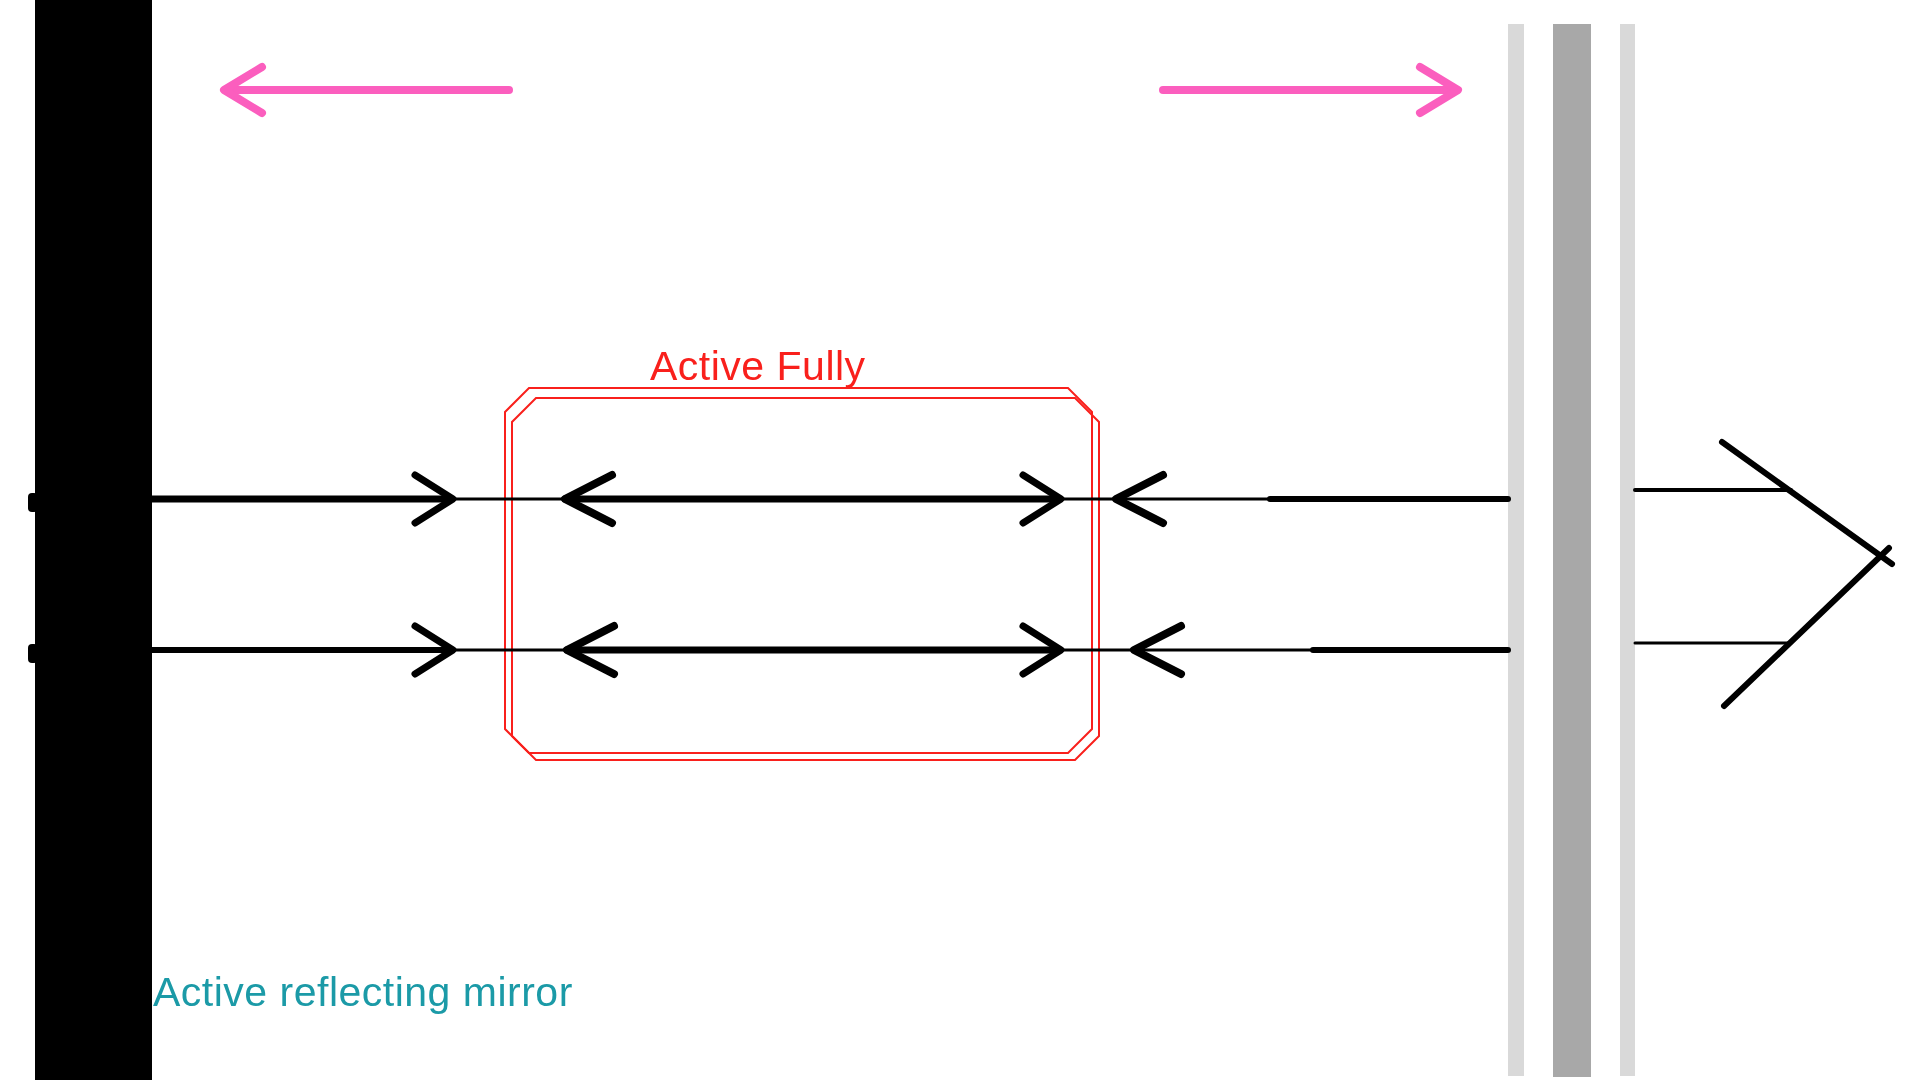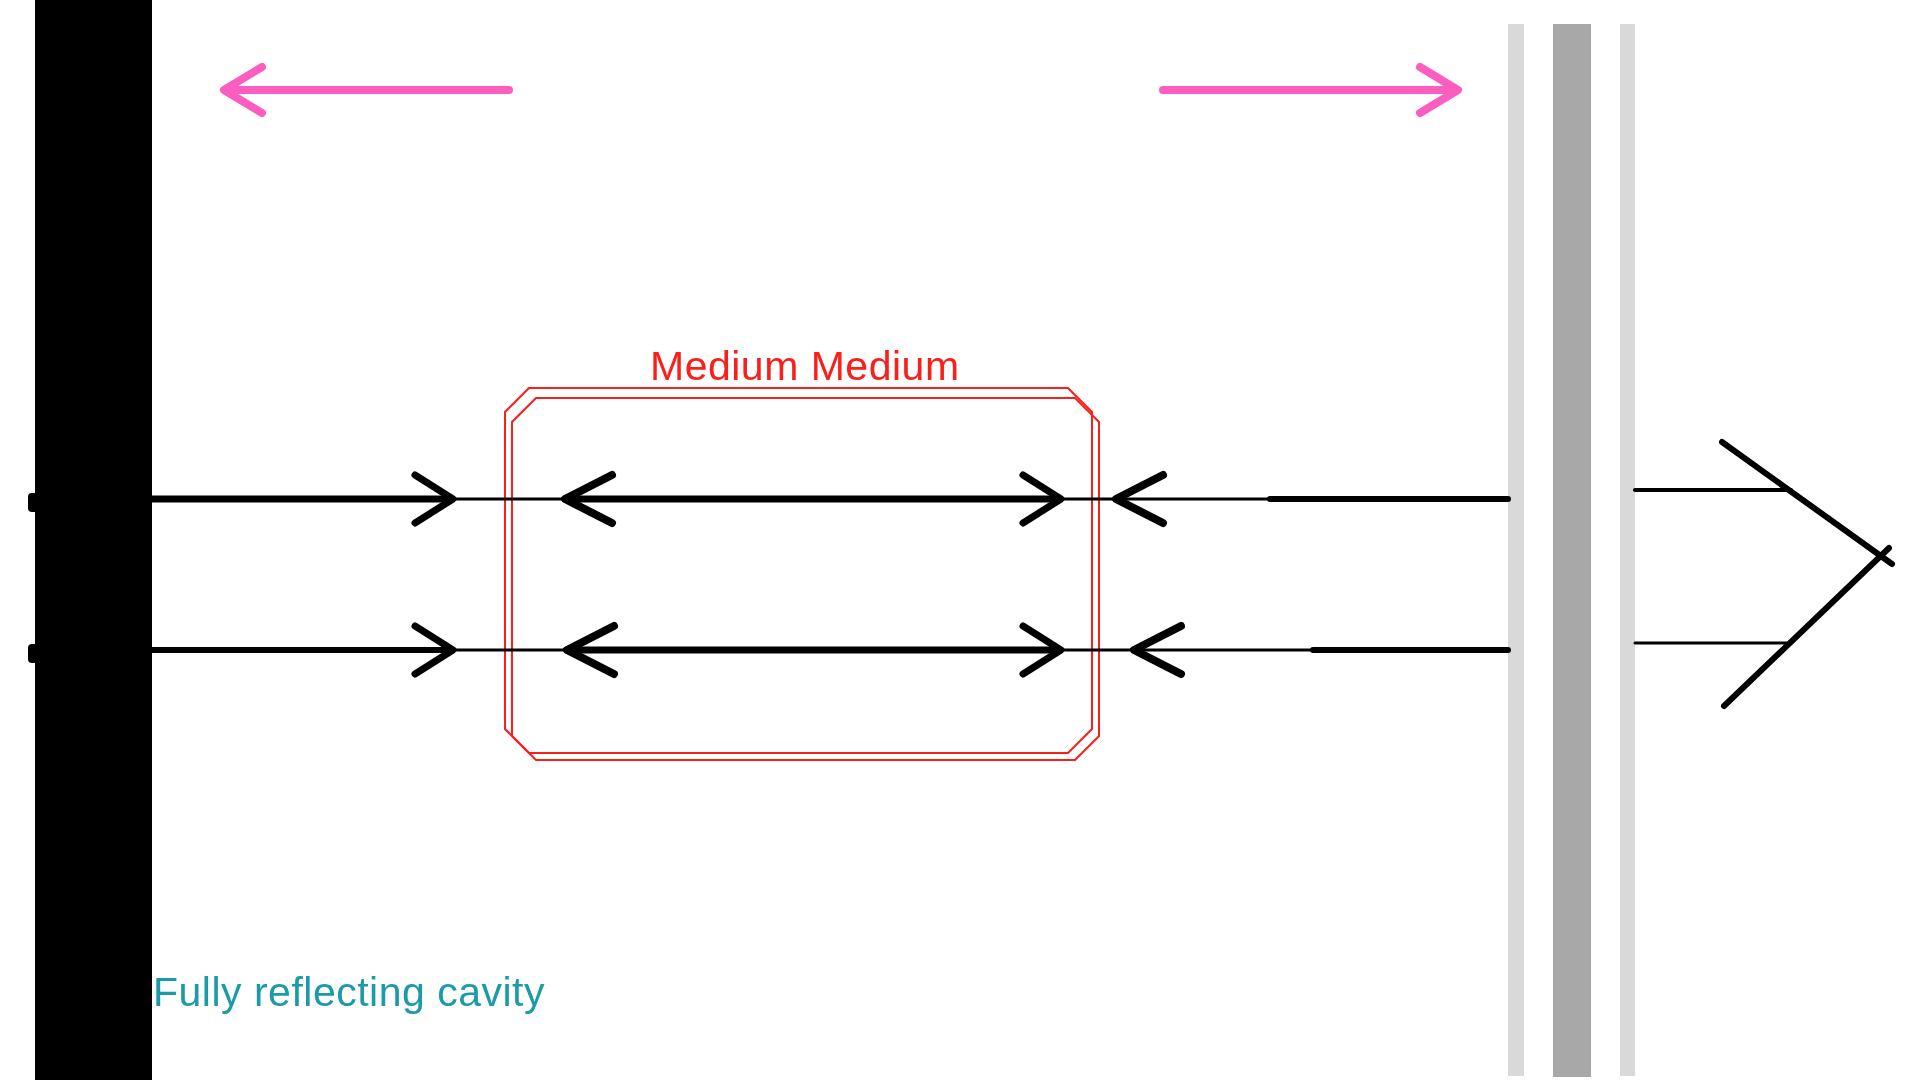--- a/index.html
+++ b/index.html
@@ -96,15 +96,15 @@
     <g style="stroke:var(--black);fill:none;stroke-linecap:round">
       <line x1="1635" y1="490" x2="1791" y2="490" stroke-width="4"></line>
       <line x1="1635" y1="643" x2="1789" y2="643" stroke-width="3"></line>
       <g>
         <line x1="1722" y1="442" x2="1892" y2="564" stroke-width="6"></line>
         <line x1="1889" y1="548" x2="1724" y2="706" stroke-width="6"></line>
       </g>
     </g>
   </svg>
 
-  <div class="label label-active">Medium Medium</div>
-  <div class="label label-fully">Fully reflecting cavity</div>
+  <div class="label label-active">Active Fully</div>
+  <div class="label label-fully">Active reflecting mirror</div>
 </div>
 
 </body></html>

